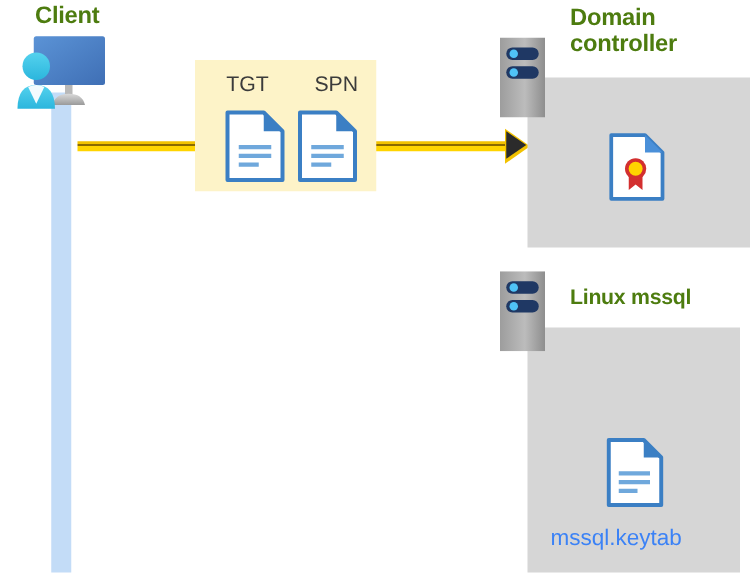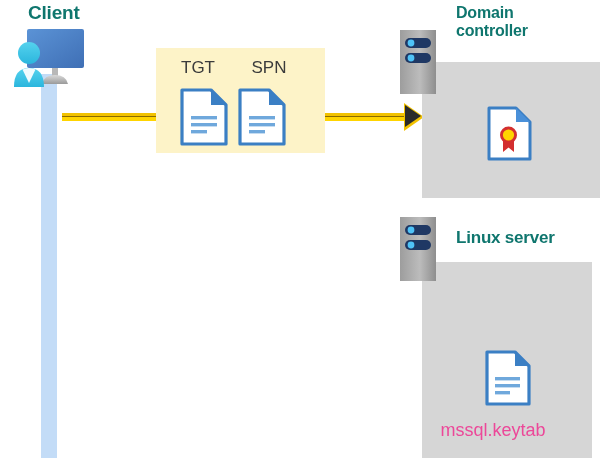--- a/index.html
+++ b/index.html
@@ -17,31 +17,31 @@
     background: #ffffff;
     overflow: hidden;
   }
 
   
   .abs { position: absolute; }
 
   
   .title {
     font-weight: bold;
-    color: #0f766e;
+    color: #4d7c0f;
     letter-spacing: -0.2px;
     line-height: 1.12;
   }
   #client-title {
     left: 28px; top: 2px;
     font-size: 19px;
   }
   #dc-title {
     left: 456px; top: 4px;
-    font-size: 16px;
+    font-size: 19px;
     width: 130px;
   }
   #linux-title {
     left: 456px; top: 228px;
     font-size: 17px;
     width: 140px;
   }
 
   
   #client-lifeline {
@@ -49,21 +49,21 @@
     width: 16px; height: 384px;
     background: #c3dcf7;
   }
 
   
   #client-icon { left: 6px; top: 26px; width: 86px; height: 66px; }
 
   
   #msg-box {
     left: 156px; top: 48px;
-    width: 169px; height: 105px;
+    width: 145px; height: 105px;
     background: #fdf3c8;
   }
   .msg-label {
     position: absolute;
     top: 10px;
     font-size: 17px;
     color: #3b3b3b;
     font-weight: normal;
     text-align: center;
     width: 46px;
@@ -115,21 +115,21 @@
 
   
   #sql-icon { left: 484px; top: 280px; width: 48px; height: 54px; }
 
   
   #keytab-label {
     left: 422px; top: 420px;
     width: 142px;
     text-align: center;
     font-size: 18px;
-    color: #ec4899;
+    color: #3b82f6;
   }
 </style>
 </head>
 <body>
 
 <div id="canvas">
 
   <div class="abs" id="client-lifeline"></div>
 
   <div class="abs title" id="client-title">Client</div>
@@ -218,21 +218,21 @@
     <svg width="45" height="55" viewBox="0 0 45 55">
       <path d="M2 2 H29 L43 16 V53 H2 Z" fill="#ffffff" stroke="#3b7fc4" stroke-width="3" stroke-linejoin="round"></path>
       <path d="M29 2 L43 16 H29 Z" fill="#4a90d9"></path>
       <path d="M16 32 L16 46 L21.5 41.5 L27 46 L27 32 Z" fill="#d32f2f"></path>
       <circle cx="21.5" cy="29" r="8.5" fill="#d32f2f"></circle>
       <circle cx="21.5" cy="29" r="5.6" fill="#ffd400"></circle>
     </svg>
   </div>
 
   <div class="abs panel" id="linux-panel"></div>
-  <div class="abs title" id="linux-title">Linux server</div>
+  <div class="abs title" id="linux-title">Linux mssql</div>
 
   <div class="abs server-icon" id="linux-server">
     <svg width="36" height="64" viewBox="0 0 36 64">
       <defs>
         <linearGradient id="gSrv2" x1="0" y1="0" x2="1" y2="0">
           <stop offset="0%" stop-color="#9d9d9d"></stop>
           <stop offset="55%" stop-color="#bcbcbc"></stop>
           <stop offset="100%" stop-color="#8e8e8e"></stop>
         </linearGradient>
       </defs>

